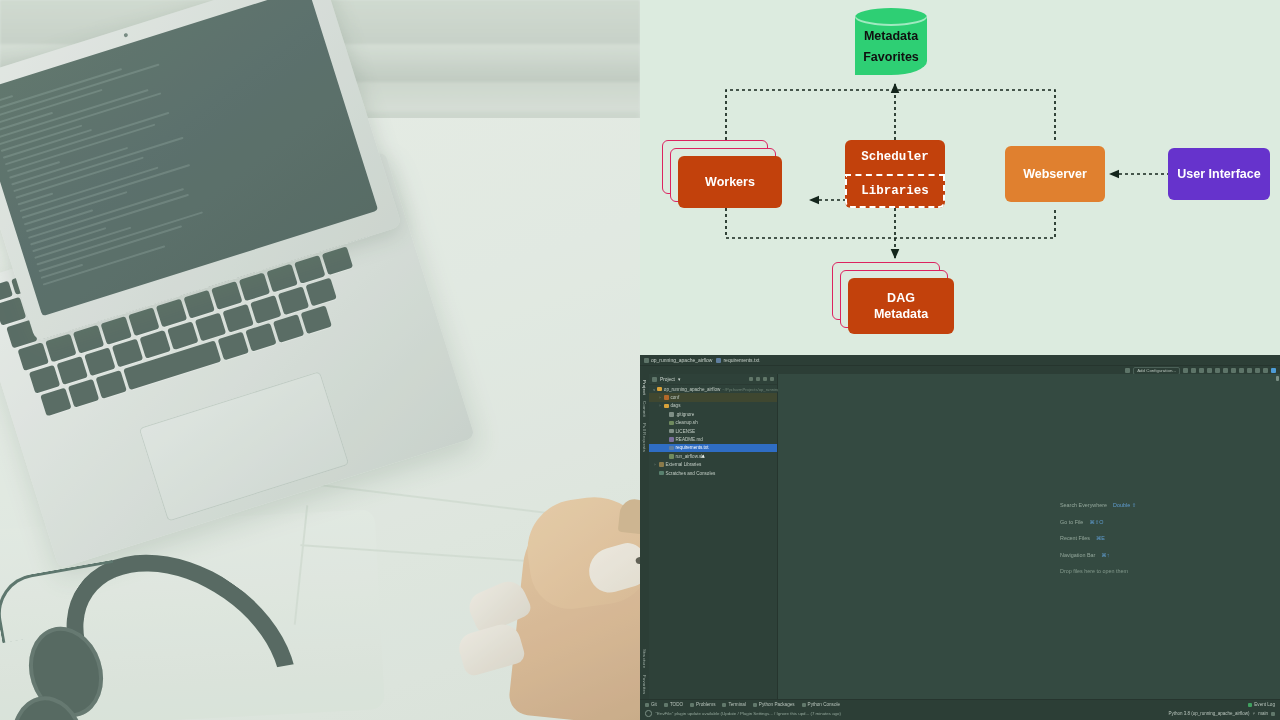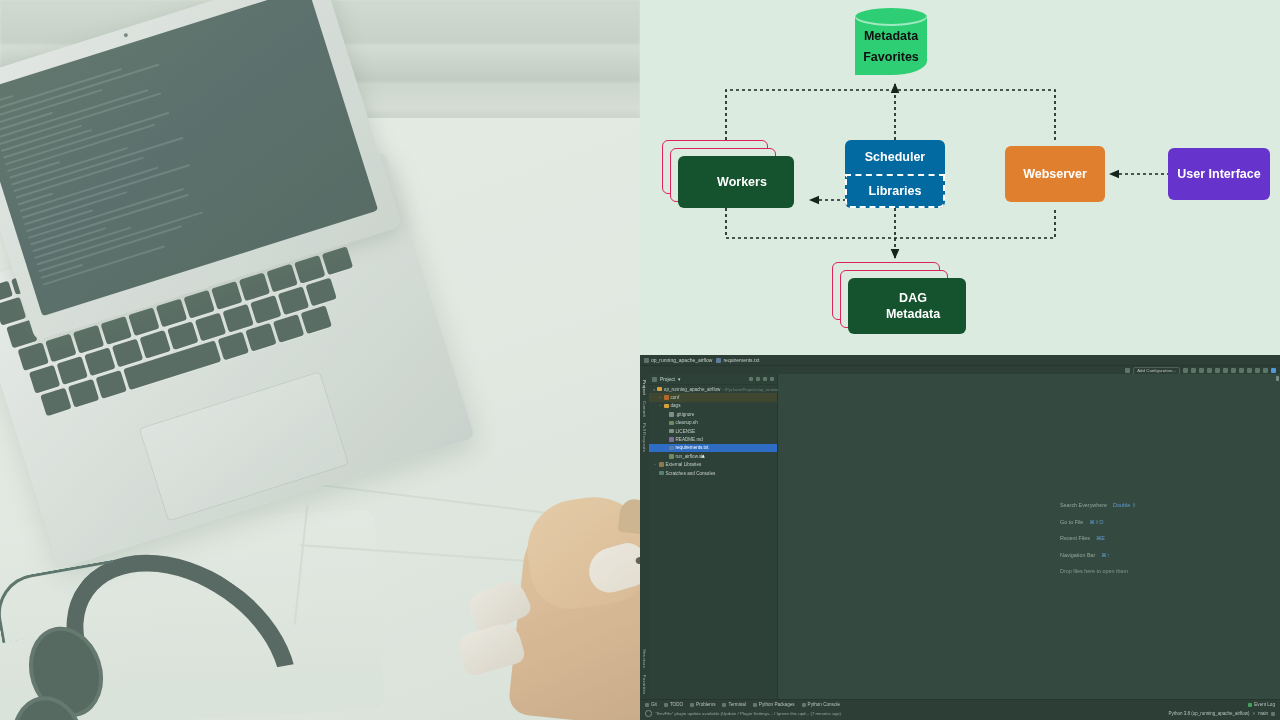--- a/index.html
+++ b/index.html
@@ -78,30 +78,30 @@
   .dog-paw.p1{left:18px;top:116px;width:58px;height:40px;transform:rotate(-24deg);}
   .dog-paw.p2{left:8px;top:158px;width:62px;height:42px;transform:rotate(-16deg);}
   .photo-tint{position:absolute;inset:0;background:rgba(206,224,208,.30);mix-blend-mode:screen;}
   .photo-tint2{position:absolute;inset:0;background:rgba(120,150,130,.10);}
 
   
   .diagram{position:absolute;left:640px;top:0;width:640px;height:355px;background:#dcebdf;}
   .node{position:absolute;display:flex;flex-direction:column;align-items:center;
         justify-content:center;border-radius:6px;color:#fff;font-weight:bold;
         font-size:12.5px;line-height:16px;text-align:center;}
-  .pink{background:#14532d;padding-left:12px;}
+  .pink{background:#c2410c;}
   .stack-back{position:absolute;border:1.6px solid #dc2360;background:#dcebdf;border-radius:6px;}
   .cyl{position:absolute;}
   .cyl-body{position:absolute;left:0;top:9px;width:100%;height:100%;
             background:#2ecf74;border-radius:0 0 50%/0 0 14px 14px;}
   .cyl-top{position:absolute;left:0;top:0;width:100%;height:18px;background:#2ecf74;
            border-radius:50%/50%;box-shadow:inset 0 -2px 0 rgba(255,255,255,.55);}
   .cyl-txt{position:absolute;left:0;top:18px;width:100%;text-align:center;color:#101010;
            font-weight:bold;font-size:12.5px;line-height:21px;}
-  .blue{background:#0369a1;}
+  .blue{background:#c2410c;font-family:Liberation Mono, monospace;}
   .sched{position:absolute;left:0;top:0;width:100%;height:50%;display:flex;
          align-items:center;justify-content:center;color:#fff;font-weight:bold;font-size:12.5px;}
   .exec{position:absolute;left:0;bottom:0;width:100%;height:50%;display:flex;
         align-items:center;justify-content:center;color:#fff;font-weight:bold;font-size:12.5px;
         border:2px dashed #ffffff;border-radius:0 0 6px 6px;box-sizing:border-box;}
   .orange{background:#e0802f;}
   .purple{background:#6633cc;}
   .arrow-svg{position:absolute;left:0;top:0;width:640px;height:355px;pointer-events:none;}
 
   

